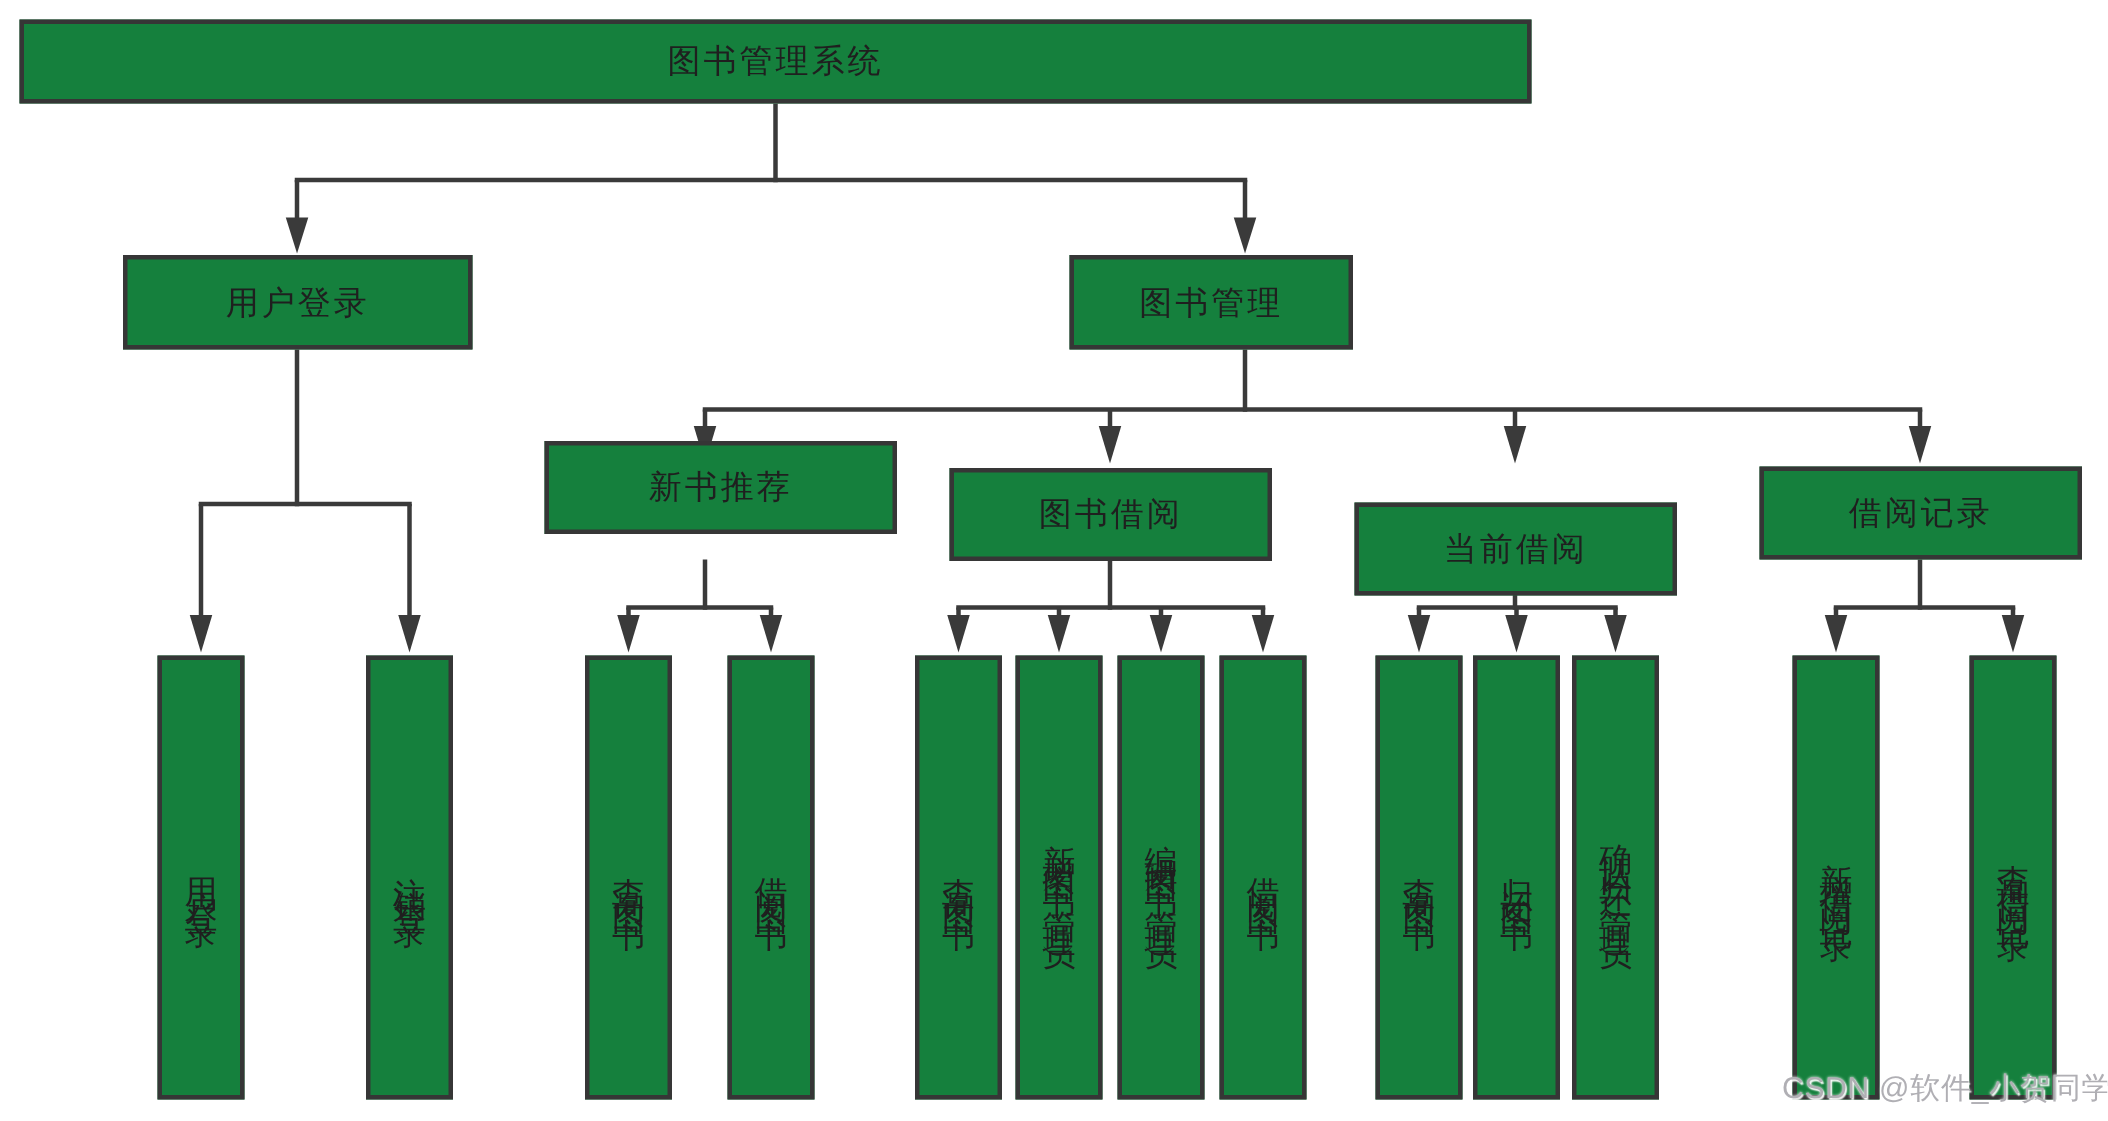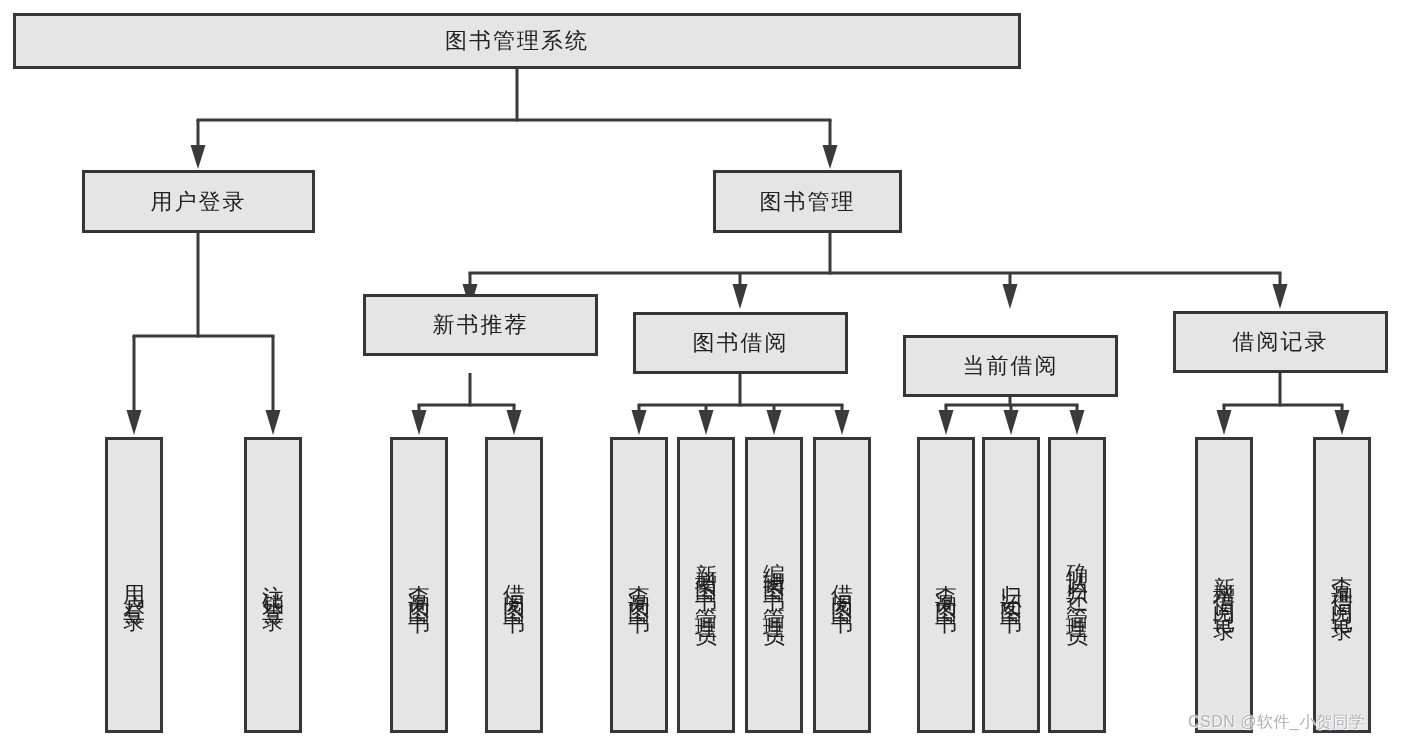--- a/index.html
+++ b/index.html
@@ -18,21 +18,21 @@
   svg.connectors {
     position: absolute;
     left: 0;
     top: 0;
     width: 1405px;
     height: 747px;
   }
   .node {
     position: absolute;
     box-sizing: border-box;
-    background: #e5e5e5;
+    background: #15803d;
     border: 3px solid #363636;
     display: flex;
     align-items: center;
     justify-content: center;
     color: #1f1f1f;
   }
   .node .h-label {
     font-size: 22px;
     letter-spacing: 2px;
     white-space: nowrap;
@@ -43,21 +43,21 @@
     font-size: 22px;
     letter-spacing: 9px;
     line-height: 1.0;
     white-space: nowrap;
   }
   .watermark {
     position: absolute;
     left: 1188px;
     top: 712px;
     width: 210px;
-    font-size: 16px;
+    font-size: 20px;
     color: #b0afb4;
     text-shadow: 0 0 2px #ffffff, 1px 1px 1px #ffffff;
     white-space: nowrap;
     letter-spacing: 0.5px;
   }
 </style>
 </head>
 <body>
 
 <div class="canvas">

